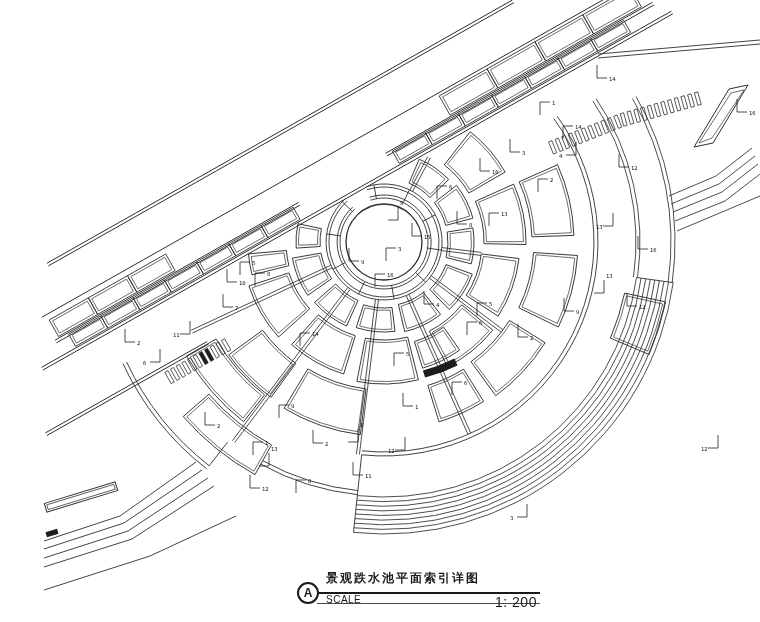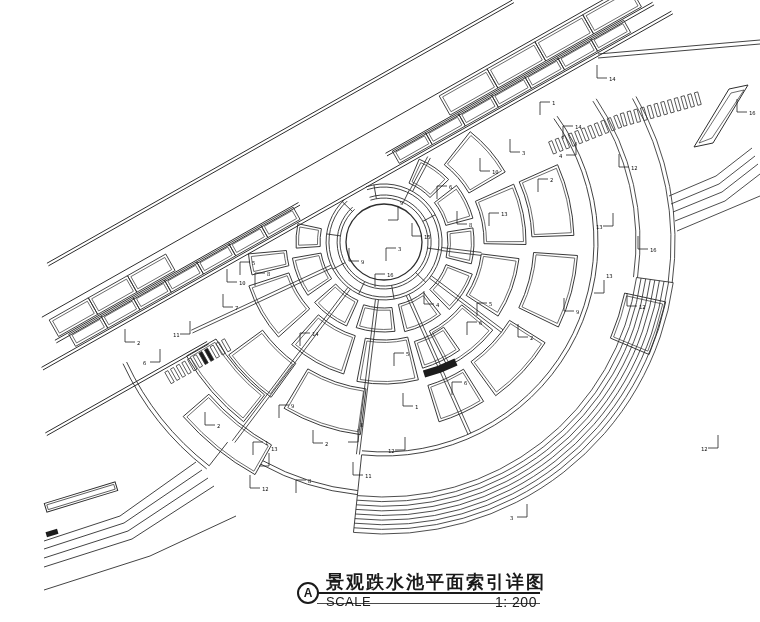--- a/index.html
+++ b/index.html
@@ -2,25 +2,25 @@
 <html><head>
 <meta charset="utf-8">
 <style>
   html,body{margin:0;padding:0}
   body{width:760px;height:622px;background:#ffffff;overflow:hidden;position:relative;
        font-family:"Liberation Sans",sans-serif;color:#1a1a1a}
   #plan-svg{position:absolute;left:0;top:0}
   .titleblock span,.titleblock div{position:absolute}
   .tb-circle{left:297px;top:582px;width:22px;height:22px;border:2px solid #1a1a1a;border-radius:50%;
              display:flex;align-items:center;justify-content:center;font-size:12px;font-weight:bold;box-sizing:border-box}
-  .tb-title{left:326px;top:570px;font-size:18px;font-weight:bold;letter-spacing:2px;white-space:nowrap;
+  .tb-title{left:326px;top:570px;font-size:12px;font-weight:bold;letter-spacing:2px;white-space:nowrap;
             font-family:"DejaVu Sans","Liberation Sans",sans-serif}
   .tb-rule-thick{left:317px;top:592px;width:223px;height:2px;background:#1a1a1a}
   .tb-rule-thin{left:317px;top:603px;width:223px;height:1px;background:#4a4a4a}
-  .tb-scale-label{left:326px;top:594px;font-size:13px;letter-spacing:.5px}
+  .tb-scale-label{left:326px;top:594px;font-size:10px;letter-spacing:.5px}
   .tb-scale-value{left:495px;top:594px;font-size:14px;letter-spacing:.5px}
 </style>
 </head>
 <body>
 
 <svg id="plan-svg" width="760" height="622" viewBox="0 0 760 622" xmlns="http://www.w3.org/2000/svg">
   <g id="g-roads">
       <path d="M43.00200000000001 369.96500000000003L672.8820000000001 13.757000000000005" fill="none" stroke="#2e2e2e" stroke-width="1"></path>
       <path d="M41.52600000000001 367.355L671.4060000000001 11.147000000000006" fill="none" stroke="#2e2e2e" stroke-width="1"></path>
       <path d="M56.38800000000001 342.875L299.988 205.115" fill="none" stroke="#2e2e2e" stroke-width="1"></path>

